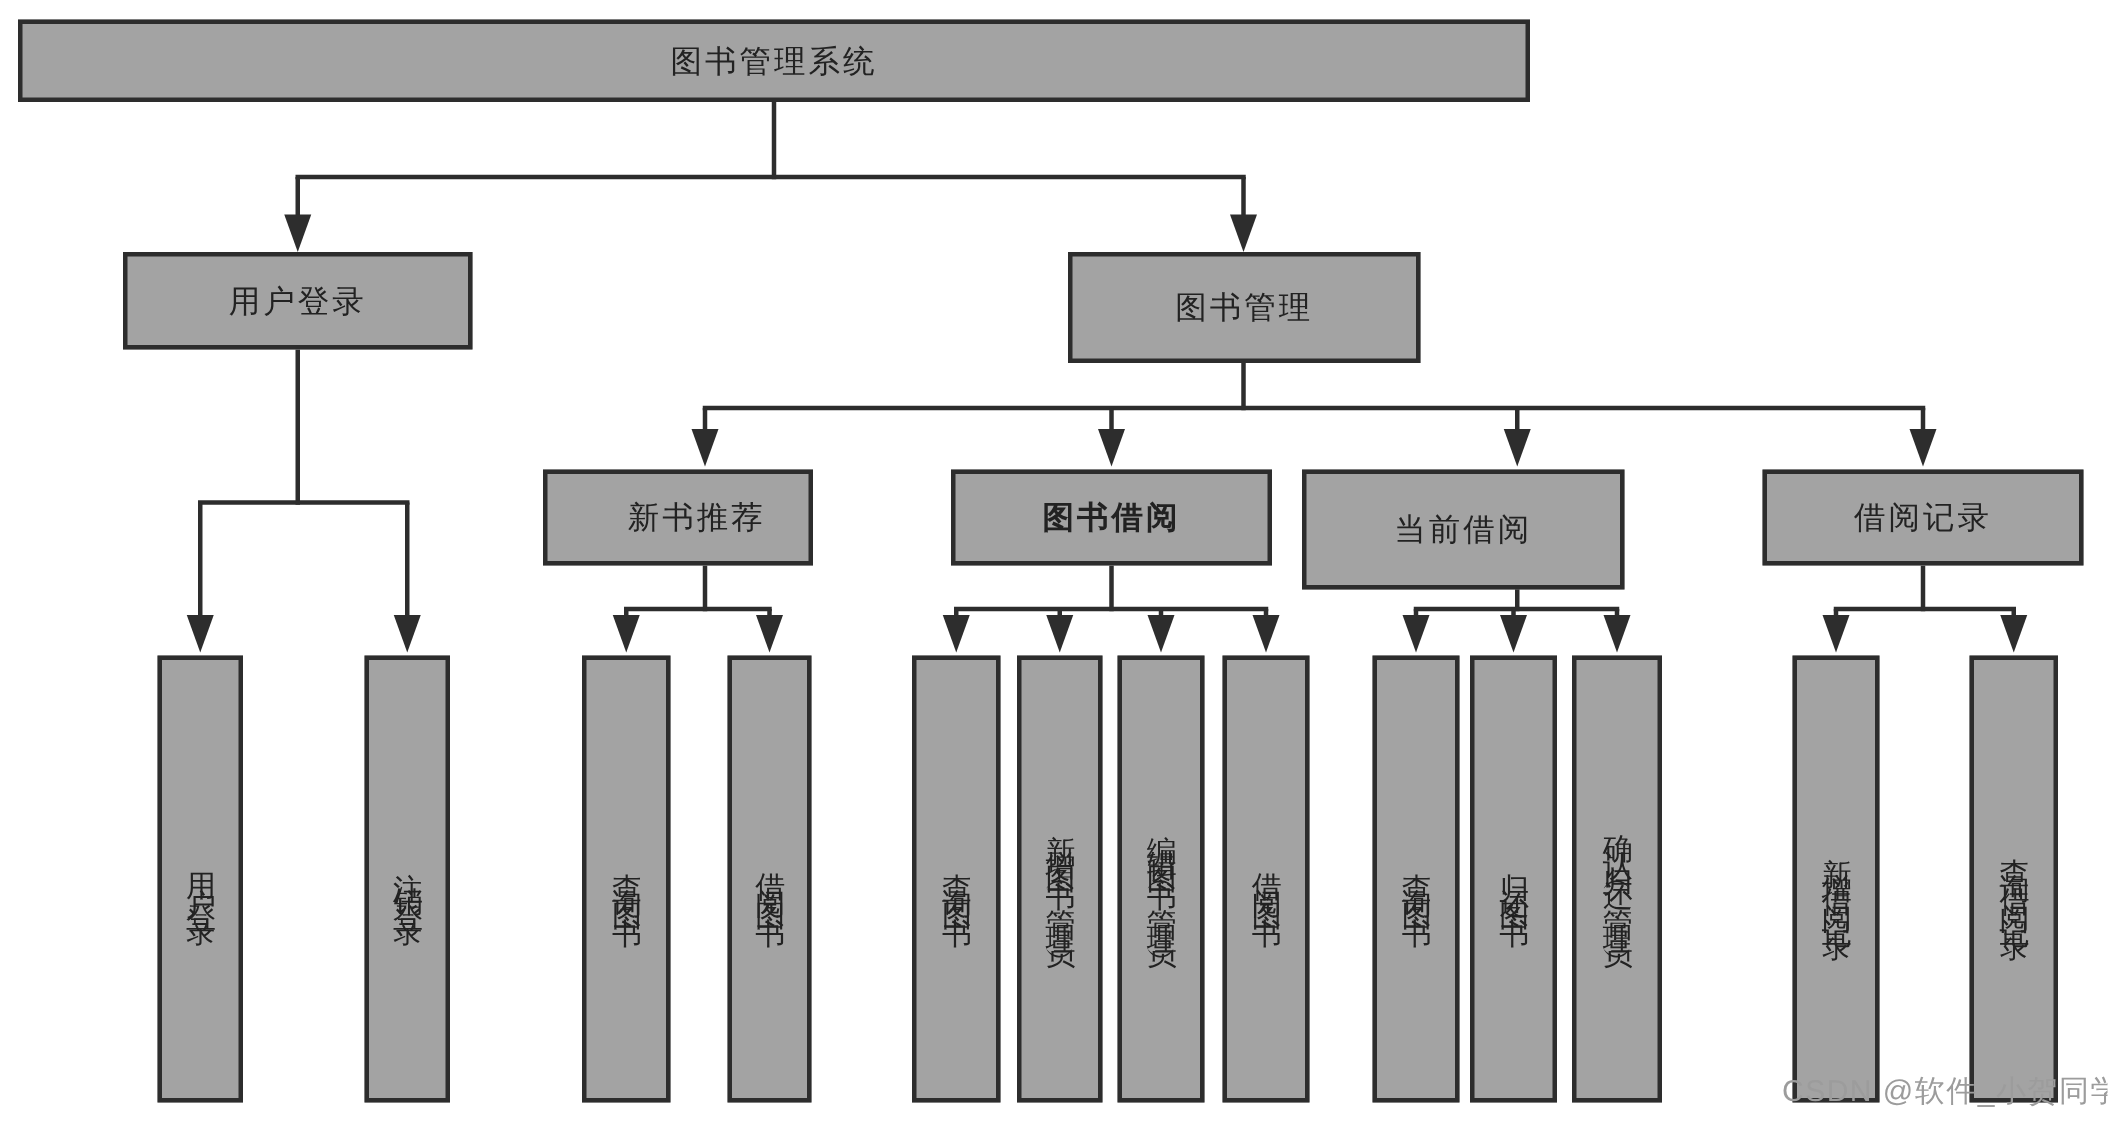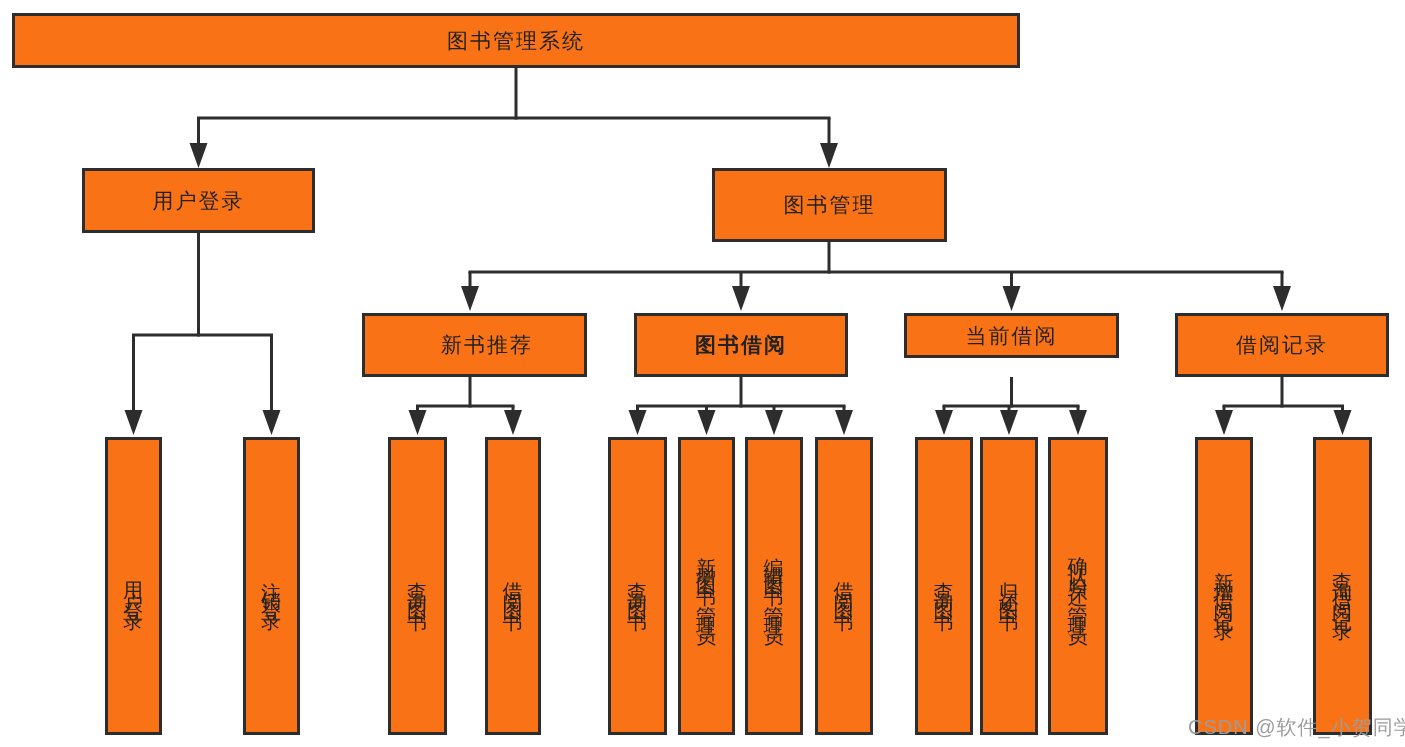--- a/index.html
+++ b/index.html
@@ -11,21 +11,21 @@
     font-family: "Liberation Sans", sans-serif;
   }
   .stage { position: absolute; left: 0; top: 0; width: 1405px; height: 747px; }
   svg.wires { position: absolute; left: 0; top: 0; pointer-events: none; }
   svg.wires line { stroke: #2d2d2d; stroke-width: 3; }
   svg.wires polygon { fill: #2d2d2d; }
   .node {
     position: absolute;
     box-sizing: border-box;
     border: 3px solid #2d2d2d;
-    background: #f97316;
+    background: #a3a3a3;
     display: flex;
     align-items: center;
     justify-content: center;
     color: #222222;
     font-size: 21px;
     letter-spacing: 2px;
     z-index: 2;
   }
   .leaf .v {
     writing-mode: vertical-rl;
@@ -110,27 +110,27 @@
     <span>图书管理系统</span>
   </div>
 
   <div class="node" style="left:82px; top:168px; width:233px; height:65px;">
     <span>用户登录</span>
   </div>
   <div class="node" style="left:712px; top:168px; width:235px; height:74px;">
     <span>图书管理</span>
   </div>
 
-  <div class="node" style="left:362px; top:313px; width:225px; height:64px;padding-left:25px;">
+  <div class="node" style="left:362px; top:313px; width:180px; height:64px;padding-left:25px;">
     <span>新书推荐</span>
   </div>
   <div class="node" style="left:634px; top:313px; width:214px; height:64px;font-weight:bold;">
     <span>图书借阅</span>
   </div>
-  <div class="node" style="left:904px; top:313px; width:215px; height:45px;">
+  <div class="node" style="left:868px; top:313px; width:215px; height:80px;">
     <span>当前借阅</span>
   </div>
   <div class="node" style="left:1175px; top:313px; width:214px; height:64px;text-align:right;">
     <span>借阅记录</span>
   </div>
 
   <div class="node leaf" style="left:105px; top:437px; width:57px; height:298px;">
     <span class="v">用户登录</span>
   </div>
   <div class="node leaf" style="left:243px; top:437px; width:57px; height:298px;">

